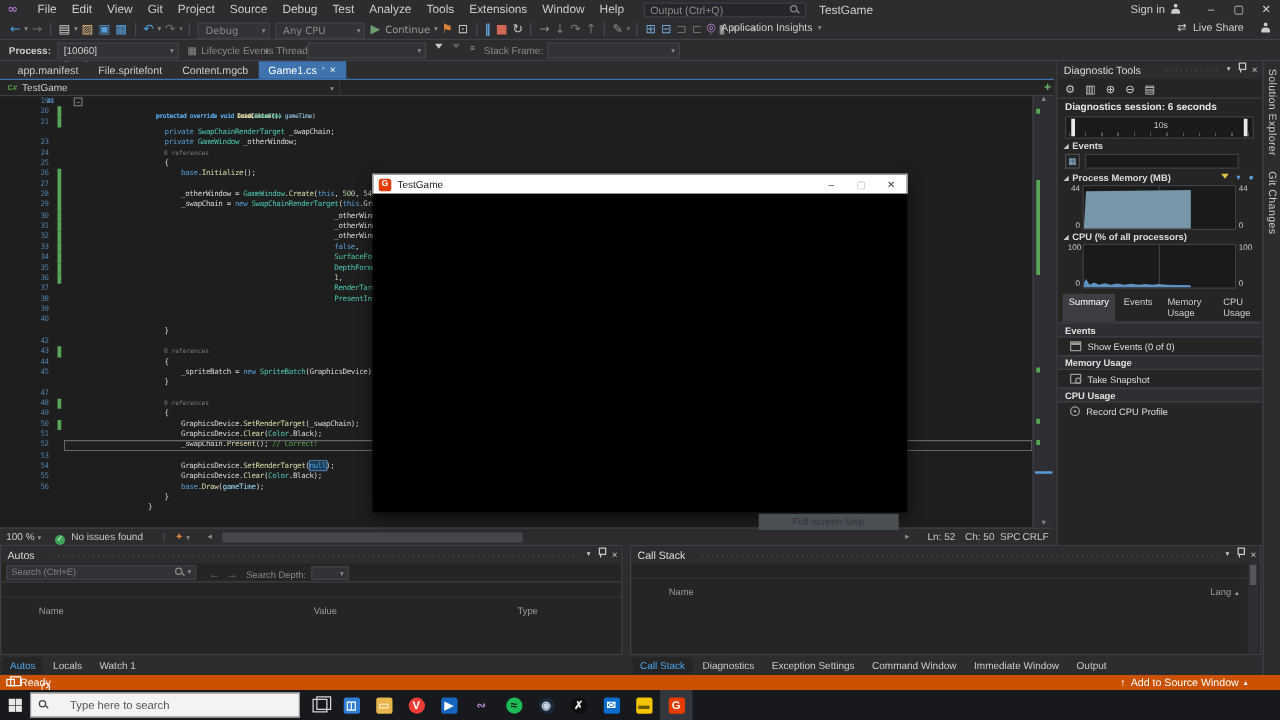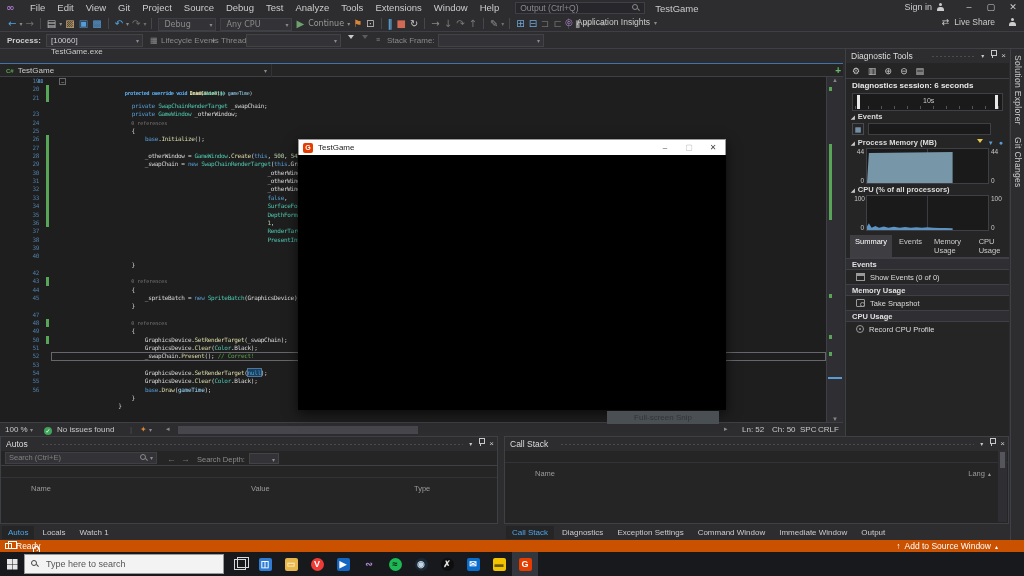--- a/index.html
+++ b/index.html
@@ -159,22 +159,22 @@
   .restore-ic::before { content:""; position:absolute; left:1.5px; top:-3px; width:7px; height:6px; border:1px solid #fff; }
   #scc { position:absolute; right:26px; display:flex; gap:4px; align-items:center; }
   .bell { width:7px; height:6px; border:1px solid #fff; border-bottom:none; border-radius:4px 4px 0 0; position:relative; }
   .bell::after { content:""; position:absolute; left:-2px; bottom:-1px; width:10px; height:1px; background:#fff; }
 
   
   #taskbar { left:0; top:552px; width:1024px; height:24px; background:#17191D; display:flex; align-items:center; }
   #startbtn { width:24px; height:24px; position:relative; }
   #startbtn::before { content:""; position:absolute; left:7px; top:7px; width:4.5px; height:4.5px;
         box-shadow:5.5px 0 0 #E8E8E8, 0 5.5px 0 #E8E8E8, 5.5px 5.5px 0 #E8E8E8; background:#E8E8E8; }
-  #tsearch { width:200px; height:20px; background:#F3F3F3; border:1px solid #9A9A9A; color:#555555; font-size:9px;
-             display:flex; align-items:center; gap:7px; padding-left:6px; }
+  #tsearch { width:216px; height:20px; background:#F3F3F3; border:1px solid #9A9A9A; color:#555555; font-size:9px;
+             display:flex; align-items:center; gap:17px; padding-left:6px; }
   #taskview { width:24px; height:24px; position:relative; margin-left:4px; }
   #taskview::before { content:""; position:absolute; left:6px; top:7px; width:10px; height:9px; border:1px solid #D8D8D8; background:#17191D; }
   #taskview::after { content:""; position:absolute; left:9px; top:5px; width:10px; height:9px; border:1px solid #D8D8D8; }
   .tapp { width:26px; height:24px; display:flex; align-items:center; justify-content:center; position:relative; }
   .tapp.active { background:#33373D; }
   .tico { width:13px; height:13px; display:flex; align-items:center; justify-content:center; font-size:9px; font-weight:bold; border-radius:2px; }
   .tico.round { border-radius:50%; }
 
   
   #gamewin { left:298px; top:139px; width:428px; height:271px; z-index:20; box-shadow:0 4px 12px rgba(0,0,0,0.65); }
@@ -294,20 +294,43 @@
     <span class="abs dimtxt" style="left:212px;top:4px;font-size:6px;">▾</span>
     <span class="abs dimtxt" style="left:221px;top:3px;">Thread:</span>
     <div class="combo" style="left:246px;width:95px;"></div>
     <span class="abs" style="left:348px;top:2px;"><span class="funnel" style="display:inline-block;border-top-color:#C8C8C8;"></span></span>
     <span class="abs" style="left:362px;top:2px;opacity:0.5;"><span class="funnel" style="display:inline-block;border-top-color:#8A8A8A;"></span></span>
     <span class="abs dimtxt" style="left:376px;top:3px;font-size:7px;">≡</span>
     <span class="abs dimtxt" style="left:387px;top:3px;">Stack Frame:</span>
     <div class="combo" style="left:438px;width:106px;"></div>
   </div>
 
+  <div id="tabstrip" class="abs">
+
+      <span class="dtab">
+        <span>app.manifest</span>
+
+      </span>
+
+      <span class="dtab">
+        <span>File.spritefont</span>
+
+      </span>
+
+      <span class="dtab">
+        <span>Content.mgcb</span>
+
+      </span>
+
+      <span class="dtab active">
+        <span>Game1.cs</span>
+        <span class="dot"></span>
+        <span class="x"></span>
+      </span>
+    </div>
   <div id="blueline" class="abs"></div>
 
   <div id="navbar" class="abs">
     <span class="navseg" style="width:272px;">
       <span class="nicon" style="color:#57A64A;font-weight:bold;">C#</span>
       <span>TestGame</span>
     </span>
     <span id="navplus">+</span>
   </div>
 

